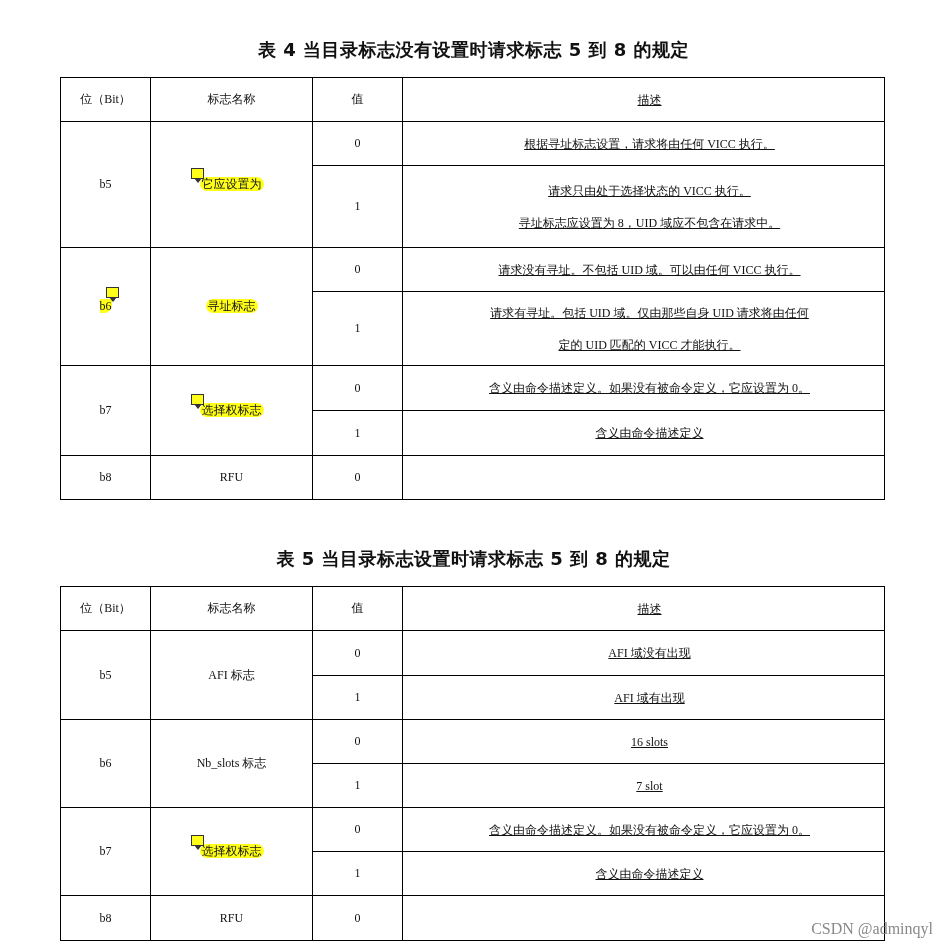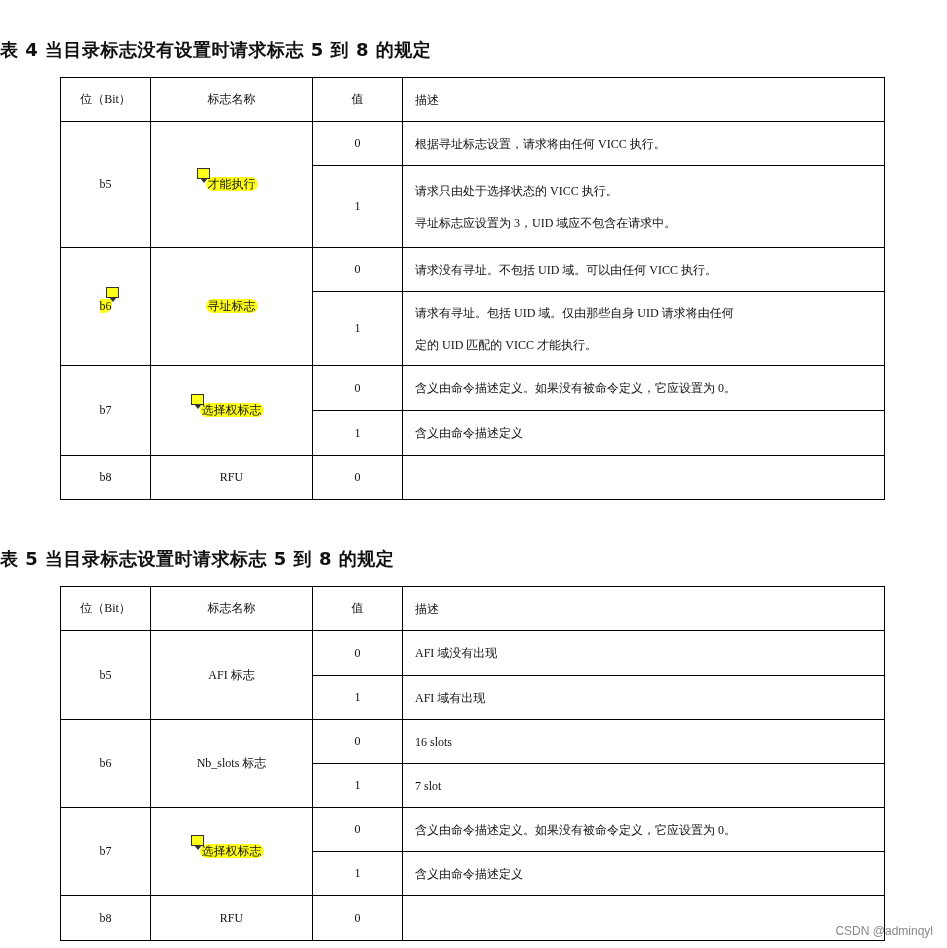--- a/index.html
+++ b/index.html
@@ -1,25 +1,25 @@
 <!DOCTYPE html>
 <html><head>
 <meta charset="utf-8">
 <style>
   html,body{margin:0;padding:0;background:#fff;}
   body{width:947px;height:948px;position:relative;overflow:hidden;font-family:"Liberation Serif","DejaVu Serif",serif;color:#111;}
-  .caption{position:absolute;left:0;width:947px;font-family:"DejaVu Sans","Liberation Sans",sans-serif;font-weight:bold;font-size:18px;letter-spacing:0.5px;}
+  .caption{position:absolute;left:0;width:947px;text-align:center;font-family:"DejaVu Sans","Liberation Sans",sans-serif;font-weight:bold;font-size:18px;letter-spacing:0.5px;}
   table{position:absolute;left:60px;border-collapse:collapse;table-layout:fixed;width:824px;}
   td{border:1.5px solid #000;font-size:12px;padding:0;vertical-align:middle;}
   td.c{text-align:center;}
-  td.d{padding-left:12px;text-align:left;line-height:32px;}
+  td.d{padding-left:12px;text-align:center;line-height:32px;text-decoration:underline;}
   .hl{background:#ffff1a;border-radius:8px;padding:0 2px;position:relative;}
   .note{position:absolute;width:11px;height:9px;background:#ffff1a;border:1px solid #333;left:-9px;top:-9px;}
   .note:after{content:"";position:absolute;left:2px;bottom:-5px;border-left:4px solid transparent;border-right:4px solid transparent;border-top:5px solid #333;}
-  .wm{position:absolute;right:14px;bottom:10px;font-family:Liberation Sans, sans-serif;font-size:12px;color:#888;}
+  .wm{position:absolute;right:14px;bottom:10px;font-family:Liberation Serif, serif;font-size:16px;color:#888;}
 </style>
 </head>
 <body>
 
 <div class="caption" style="top:38px;">表 4  当目录标志没有设置时请求标志 5 到 8 的规定</div>
 
 <table style="top:77px;">
   <colgroup>
       <col style="width:90px">
       <col style="width:162px">
@@ -28,29 +28,29 @@
     </colgroup>
   <tbody>
       <tr style="height:44px">
     <td class="c">位（Bit）</td>
     <td class="c">标志名称</td>
     <td class="c">值</td>
     <td class="d">描述</td>
   </tr>
   <tr style="height:44px">
     <td class="c" rowspan="2">b5</td>
-    <td class="c" rowspan="2"><span class="hl"><span class="note"></span><span>才能执行</span></span></td>
+    <td class="c" rowspan="2"><span class="hl"><span class="note"></span><span>它应设置为</span></span></td>
     <td class="c">0</td>
     <td class="d">根据寻址标志设置，请求将由任何 VICC 执行。</td>
   </tr>
   <tr style="height:82px">
     <td class="c">1</td>
     <td class="d">
           <div>请求只由处于选择状态的 VICC 执行。</div>
-          <div>寻址标志应设置为 3，UID 域应不包含在请求中。</div>
+          <div>寻址标志应设置为 8，UID 域应不包含在请求中。</div>
         </td>
   </tr>
   <tr style="height:44px">
     <td class="c" rowspan="2"><span class="hl" style="border-radius:0 0 8px 0;padding:0"><span class="note" style="left:6px;top:-12px"></span><span>b6</span></span></td>
     <td class="c" rowspan="2"><span class="hl"><span>寻址标志</span></span></td>
     <td class="c">0</td>
     <td class="d">请求没有寻址。不包括 UID 域。可以由任何 VICC 执行。</td>
   </tr>
   <tr style="height:74px">
     <td class="c">1</td>

